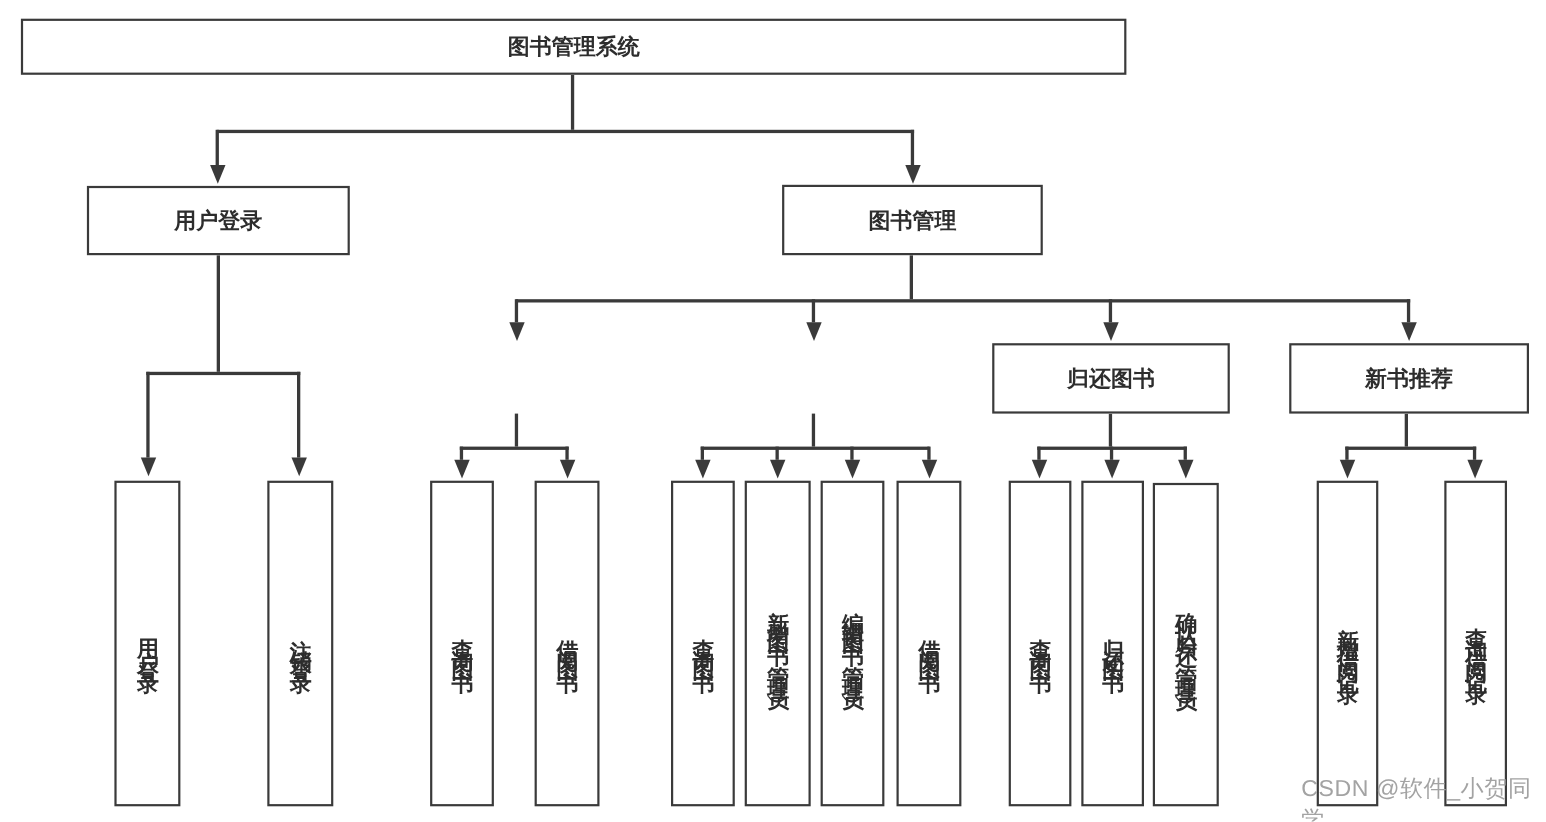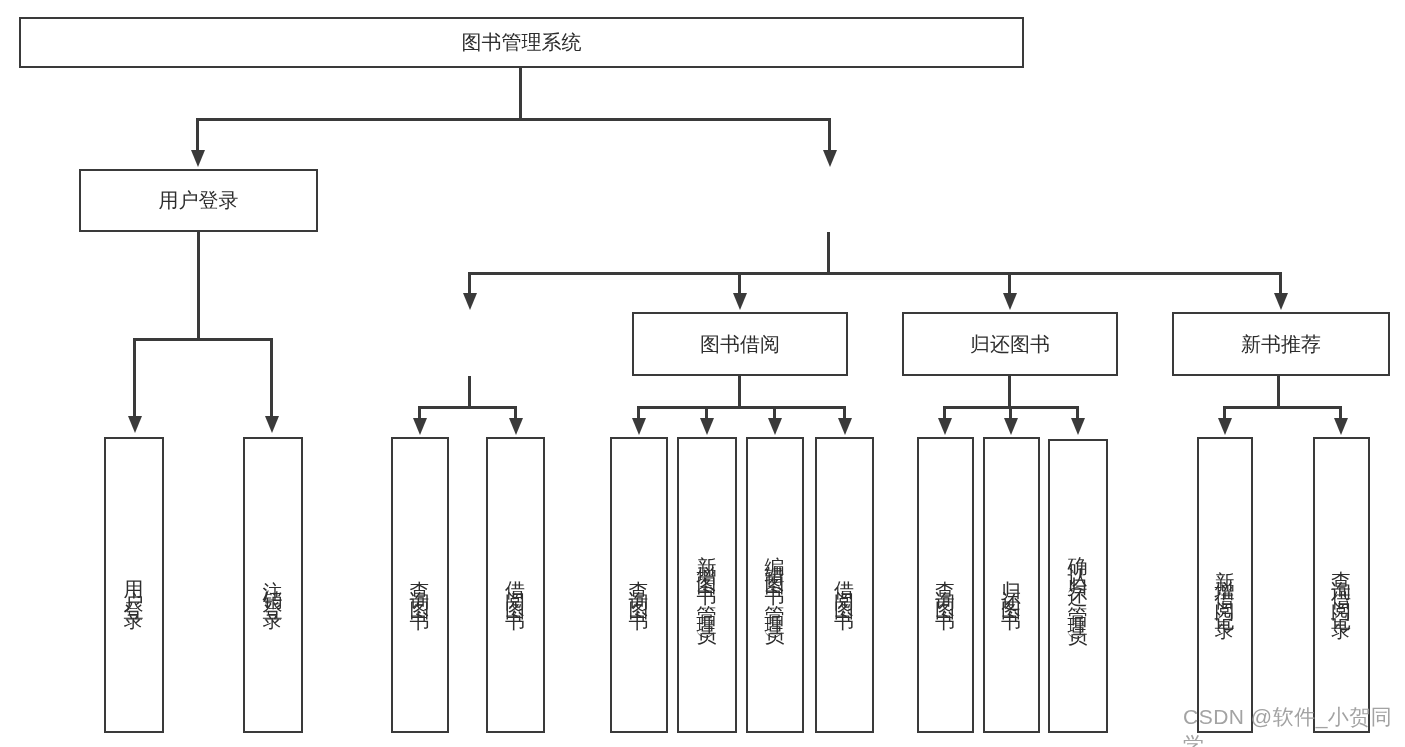--- a/index.html
+++ b/index.html
@@ -3,21 +3,21 @@
 <meta charset="utf-8">
 <style>
   html,body { margin:0; padding:0; background:#ffffff; }
   .canvas {
     position:relative; width:1405px; height:747px; background:#ffffff;
     font-family:"Liberation Sans", sans-serif; overflow:hidden; color:#2d2d2d;
   }
   .box {
     position:absolute; background:#ffffff; border:2.5px solid #3a3a3a;
     box-sizing:border-box; display:flex; align-items:center; justify-content:center;
-    font-size:20px; color:#2d2d2d; white-space:nowrap;
+    font-size:20px; color:#2d2d2d; white-space:nowrap;font-weight:bold;
   }
   .vtext {
     writing-mode:vertical-rl; text-orientation:mixed;
     letter-spacing:10px; line-height:1.0; font-size:20px;
   }
   .hline { position:absolute; height:3px; background:#3a3a3a; }
   .vline { position:absolute; width:3px; background:#3a3a3a; }
   .varrow { position:absolute; width:3px; background:#3a3a3a; }
   .varrow::after {
     content:""; position:absolute; left:50%; bottom:-17px;
@@ -75,24 +75,24 @@
   <div class="varrow" style="left:1223px;top:406px;height:12px"></div>
   <div class="varrow" style="left:1339px;top:406px;height:12px"></div>
 
   <div class="box" style="left:19px;top:17px;width:1005px;height:51px">
     <span>图书管理系统</span>
   </div>
 
   <div class="box" style="left:79px;top:169px;width:239px;height:63px">
     <span>用户登录</span>
   </div>
+  <div class="box" style="left:711px;top:168px;width:237px;height:64px">
+    <span>图书管理</span>
+  </div>
 
-  <div class="box" style="left:632px;top:312px;width:216px;height:64px">
-    <span>图书借阅</span>
-  </div>
   <div class="box" style="left:902px;top:312px;width:216px;height:64px">
     <span>归还图书</span>
   </div>
   <div class="box" style="left:1172px;top:312px;width:218px;height:64px">
     <span>新书推荐</span>
   </div>
 
   <div class="box" style="left:104px;top:437px;width:60px;height:296px">
     <span class="vtext">用户登录</span>
   </div>

